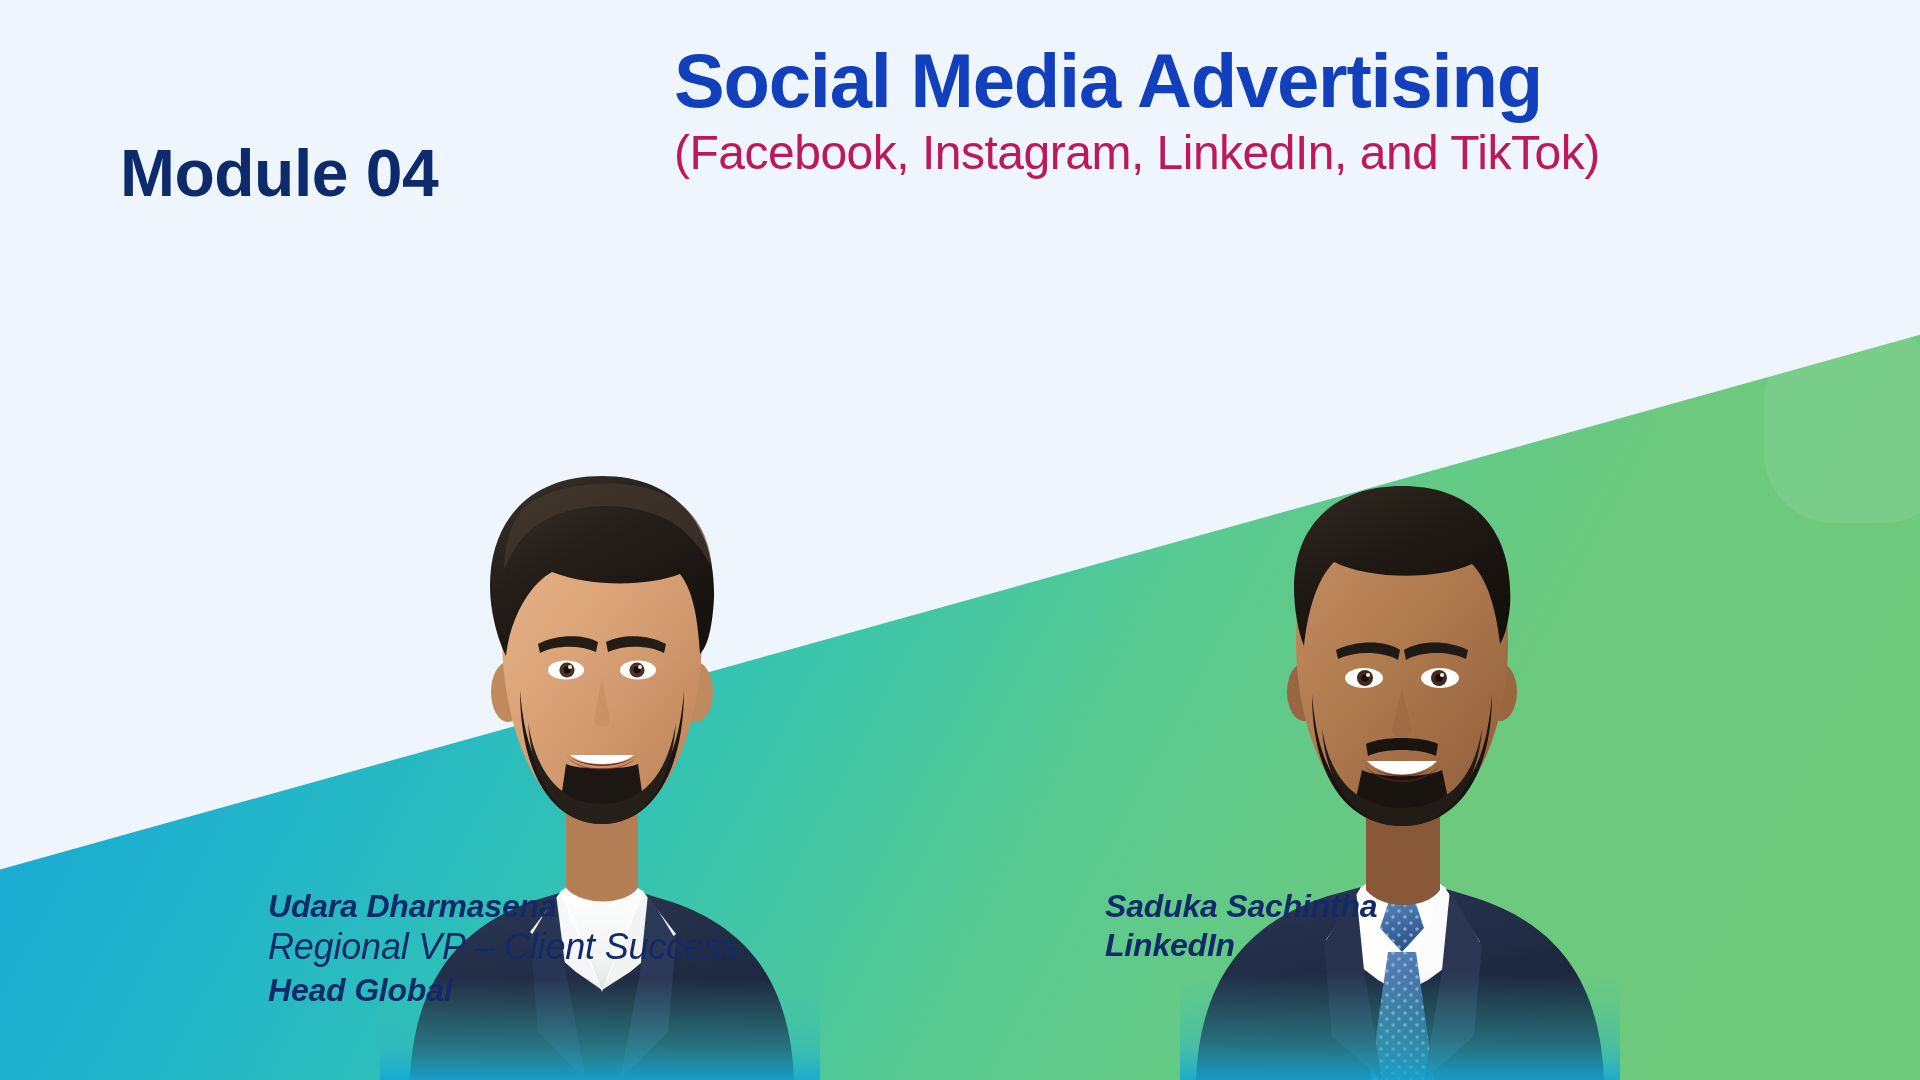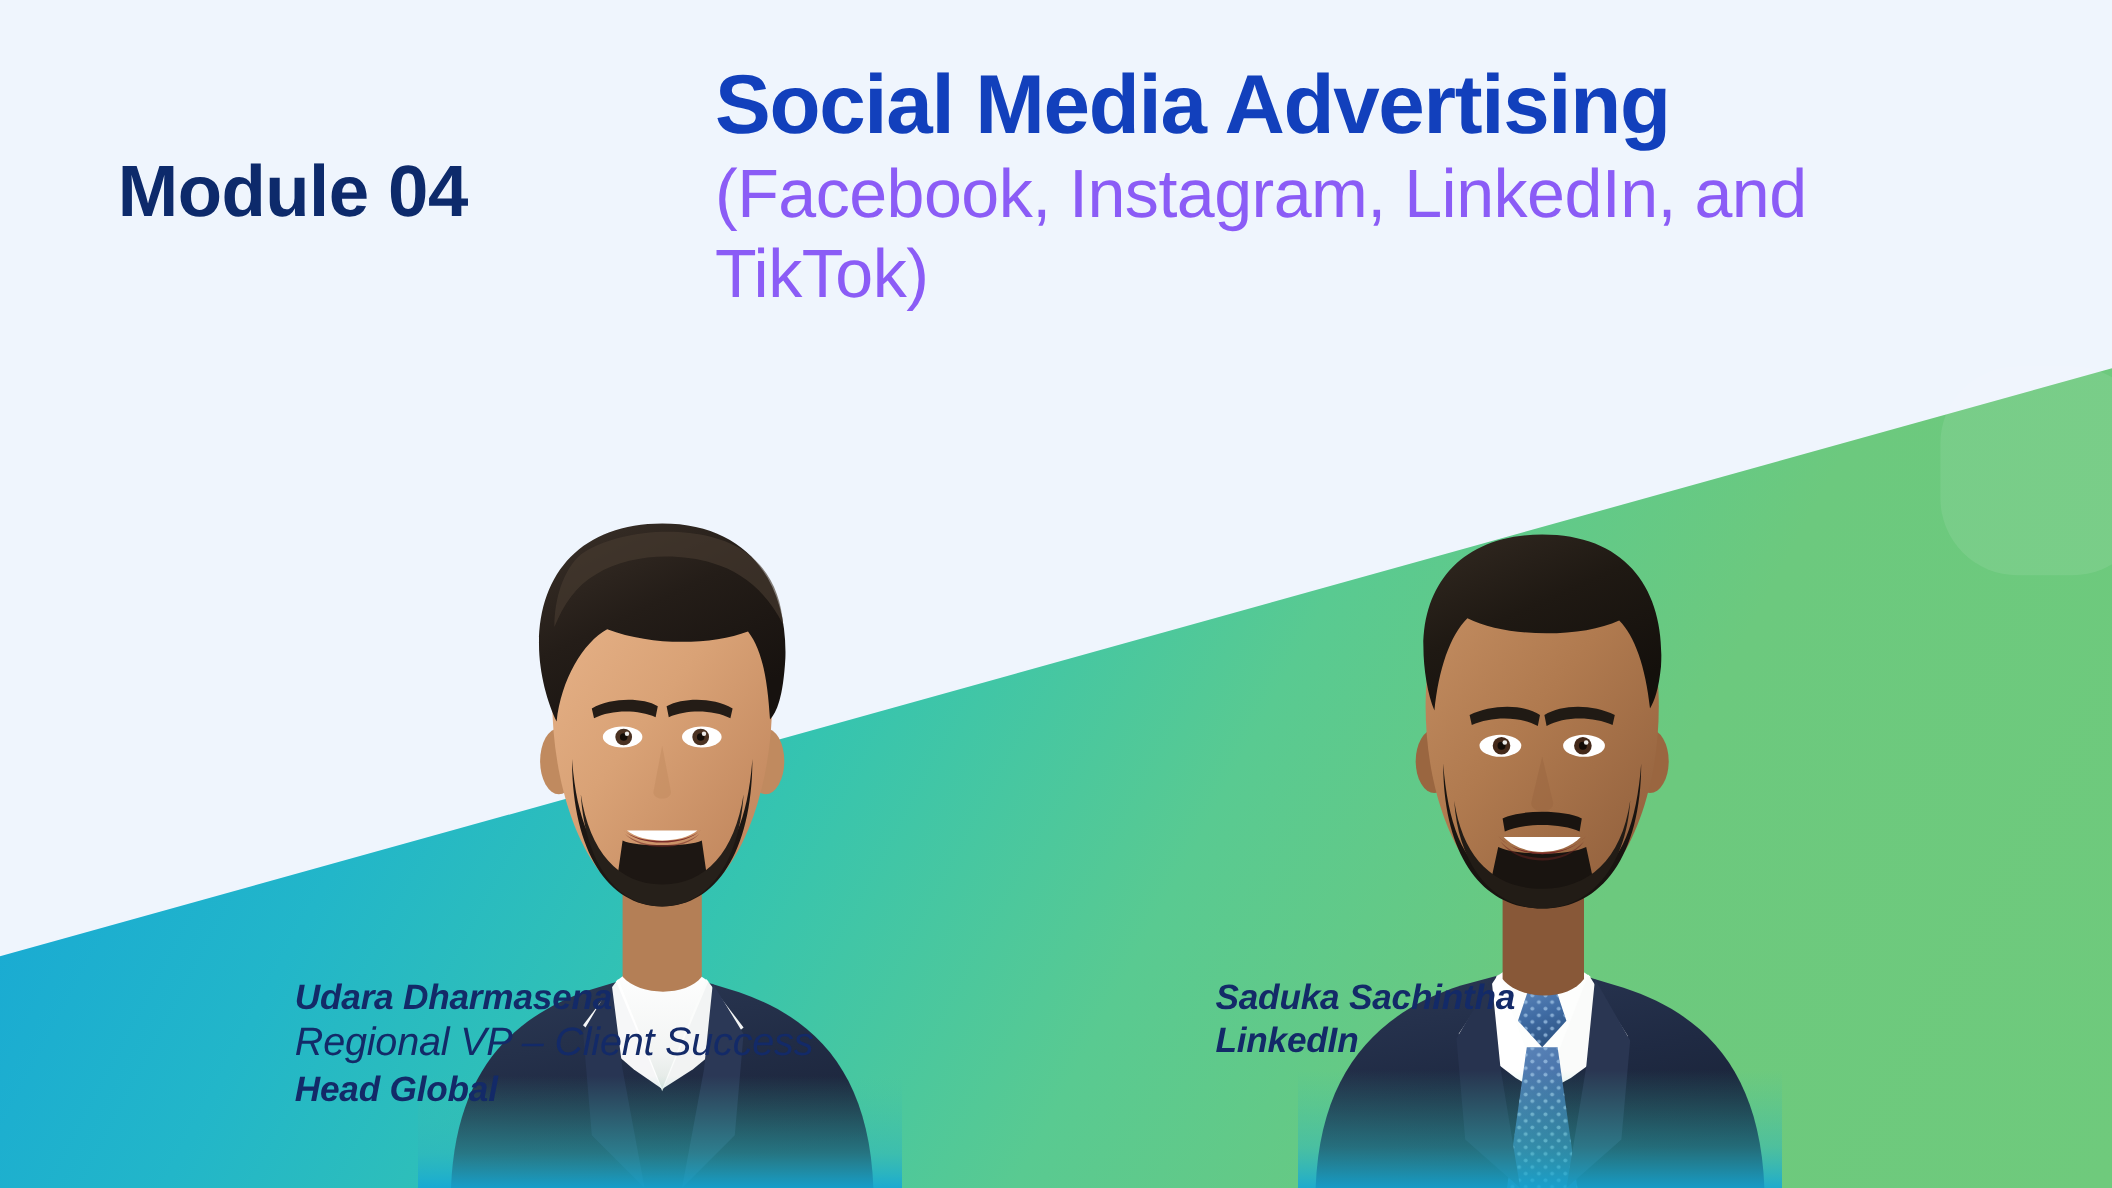--- a/index.html
+++ b/index.html
@@ -49,48 +49,47 @@
   }
 
   
   .headline {
     position:absolute;
     left:0; top:0; width:1920px;
     z-index:6;
   }
   .module-label {
     position:absolute;
-    left:107px; top:140px;
+    left:120px; top:140px;
     font-size:66px;
     font-weight:700;
     letter-spacing:-0.5px;
     color:#0d2a6b;
     line-height:1;
     white-space:nowrap;
   }
   .title-col {
     position:absolute;
-    left:650px; top:38px;
+    left:674px; top:38px;
     width:1240px;
-    margin-top:15px;
   }
   .title-main {
     font-size:76px;
     font-weight:700;
     letter-spacing:-1.2px;
     line-height:1.12;
     color:#1240bc;
     white-space:nowrap;
   }
   .title-sub {
-    font-size:62px;
+    font-size:48px;
     font-weight:400;
     letter-spacing:-0.5px;
     line-height:1.18;
-    color:#8b5cf6;
+    color:#be185d;
     margin-top:2px;
     max-width:1180px;
   }
 
   
   .portrait {
     position:absolute;
     z-index:4;
   }
   .portrait svg { display:block; }

